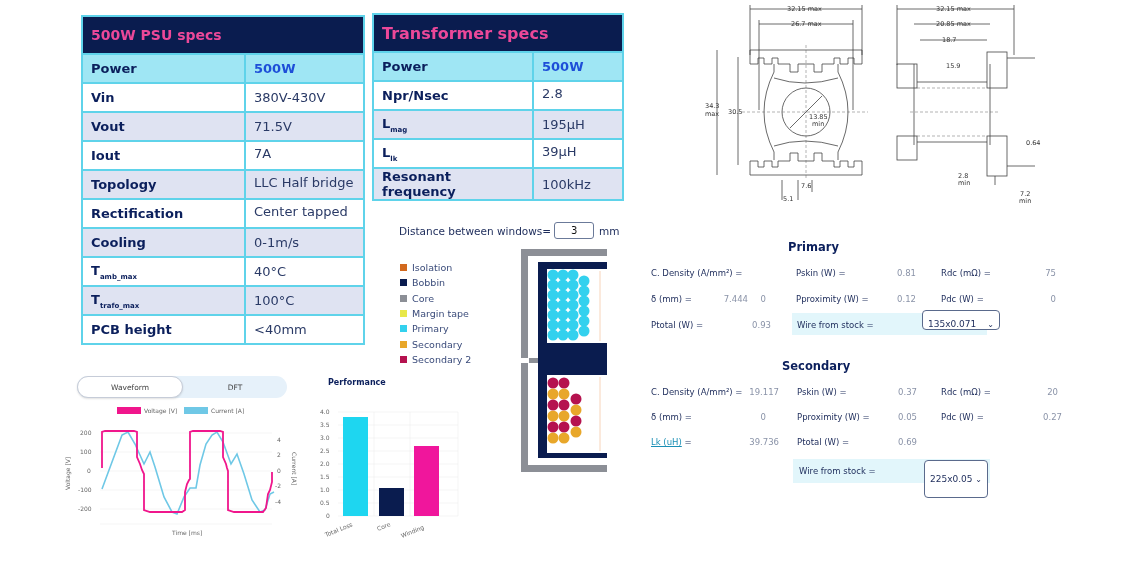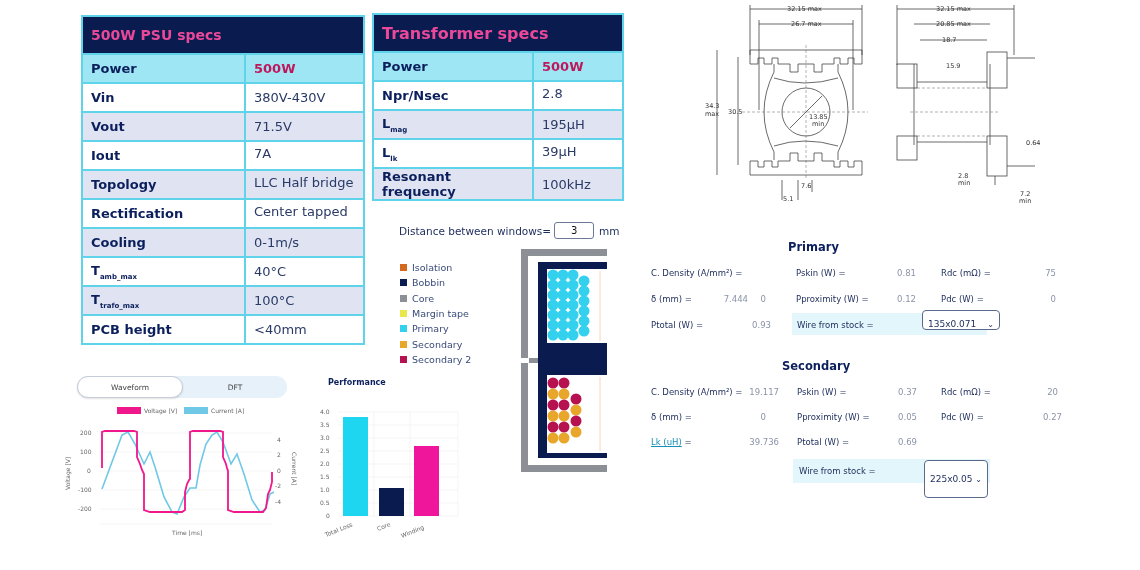--- a/index.html
+++ b/index.html
@@ -8,21 +8,21 @@
 
   
   .spec-table { position: absolute; border-collapse: collapse; border: 2px solid #5fd3ea; }
   .spec-table th { background: #0a1c4f; color: #ec4899; text-align: left; font-weight: bold; padding: 0 8px; }
   .spec-table td { border: 2px solid #5fd3ea; padding: 0 8px; font-size: 13px; margin-left: 40px; }
   .spec-table td.k { font-weight: bold; color: #0b1f5c; }
   .spec-table td.v { color: #2a3a66; }
   .spec-table tr.c-cyan td { background: #9fe6f4; }
   .spec-table tr.c-white td { background: #ffffff; }
   .spec-table tr.c-lav td { background: #dfe3f2; }
-  .spec-table tr.first td.v { font-weight: bold; color: #be185d; }
+  .spec-table tr.first td.v { font-weight: bold; color: #1d4ed8; }
   .spec-table sub { font-size: 7px; font-weight: bold; }
   .va-top td.v { vertical-align: top; padding-top: 4px; }
 
   #psu { left: 81px; top: 15px; width: 284px; }
   #psu th { height: 38px; font-size: 14px; }
   #psu td { height: 29px; }
   #psu td.k { width: 163px; }
 
   #trafo { left: 372px; top: 13px; width: 252px; }
   #trafo th { height: 38px; font-size: 16px; }

